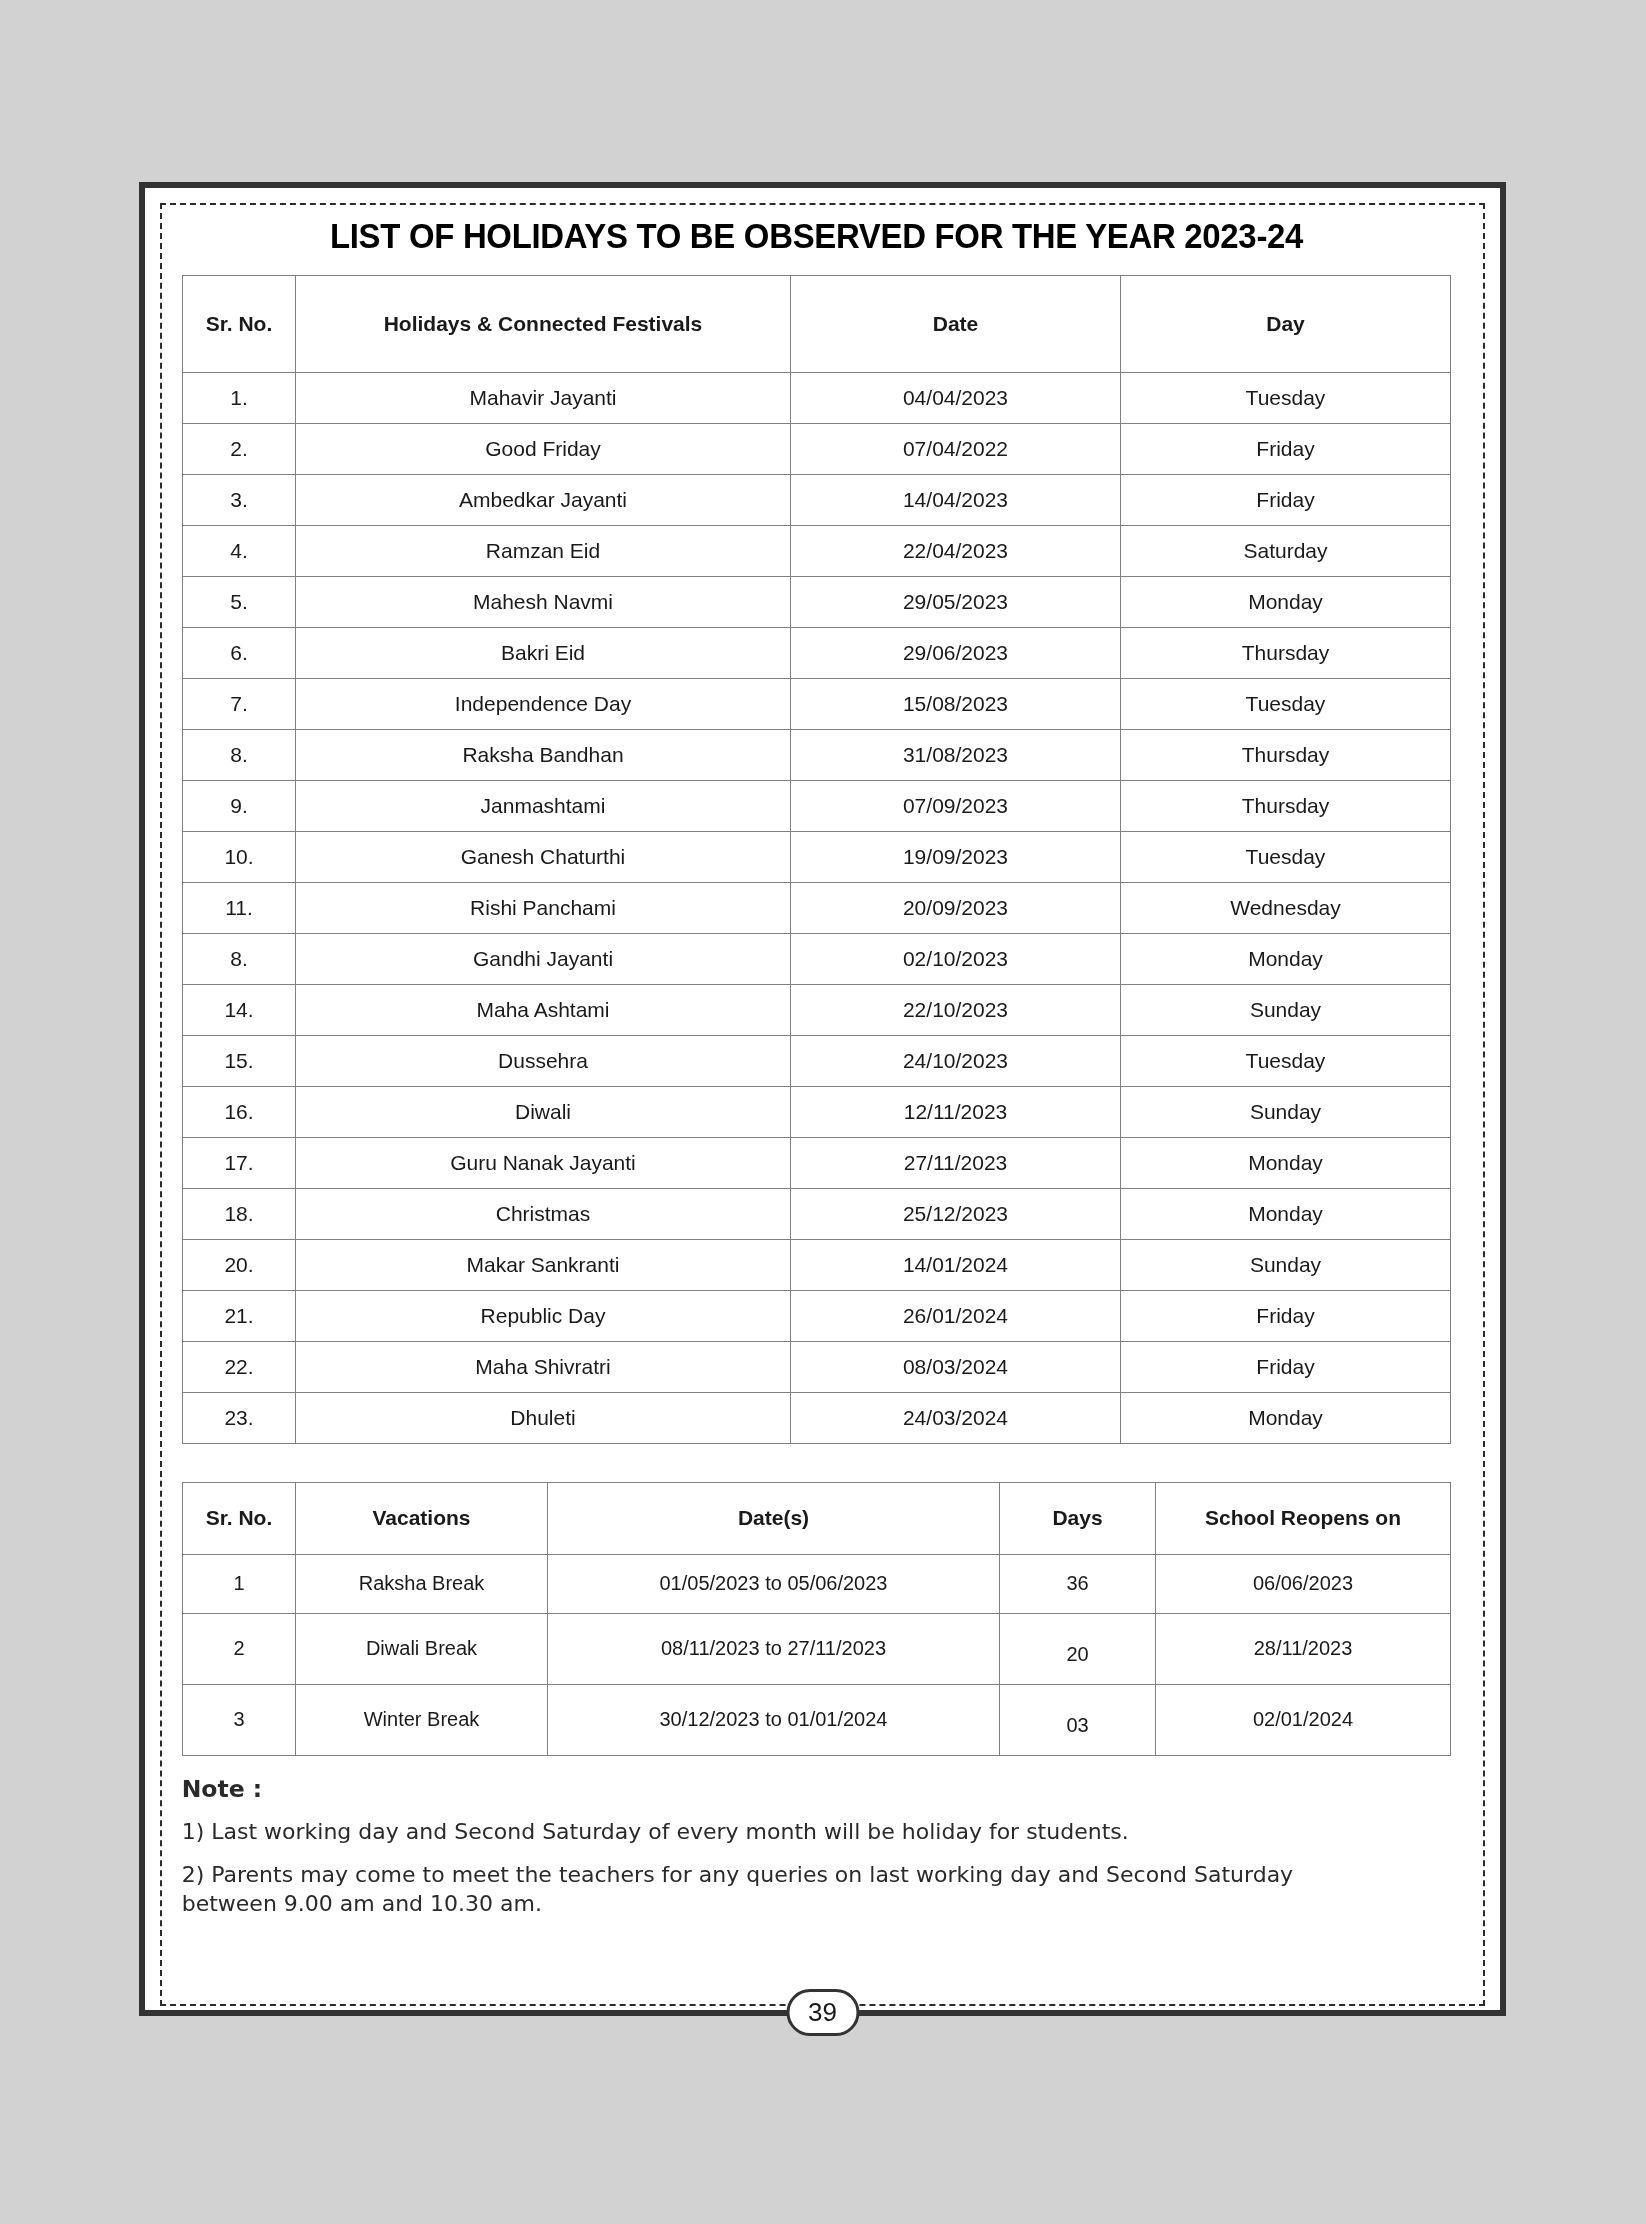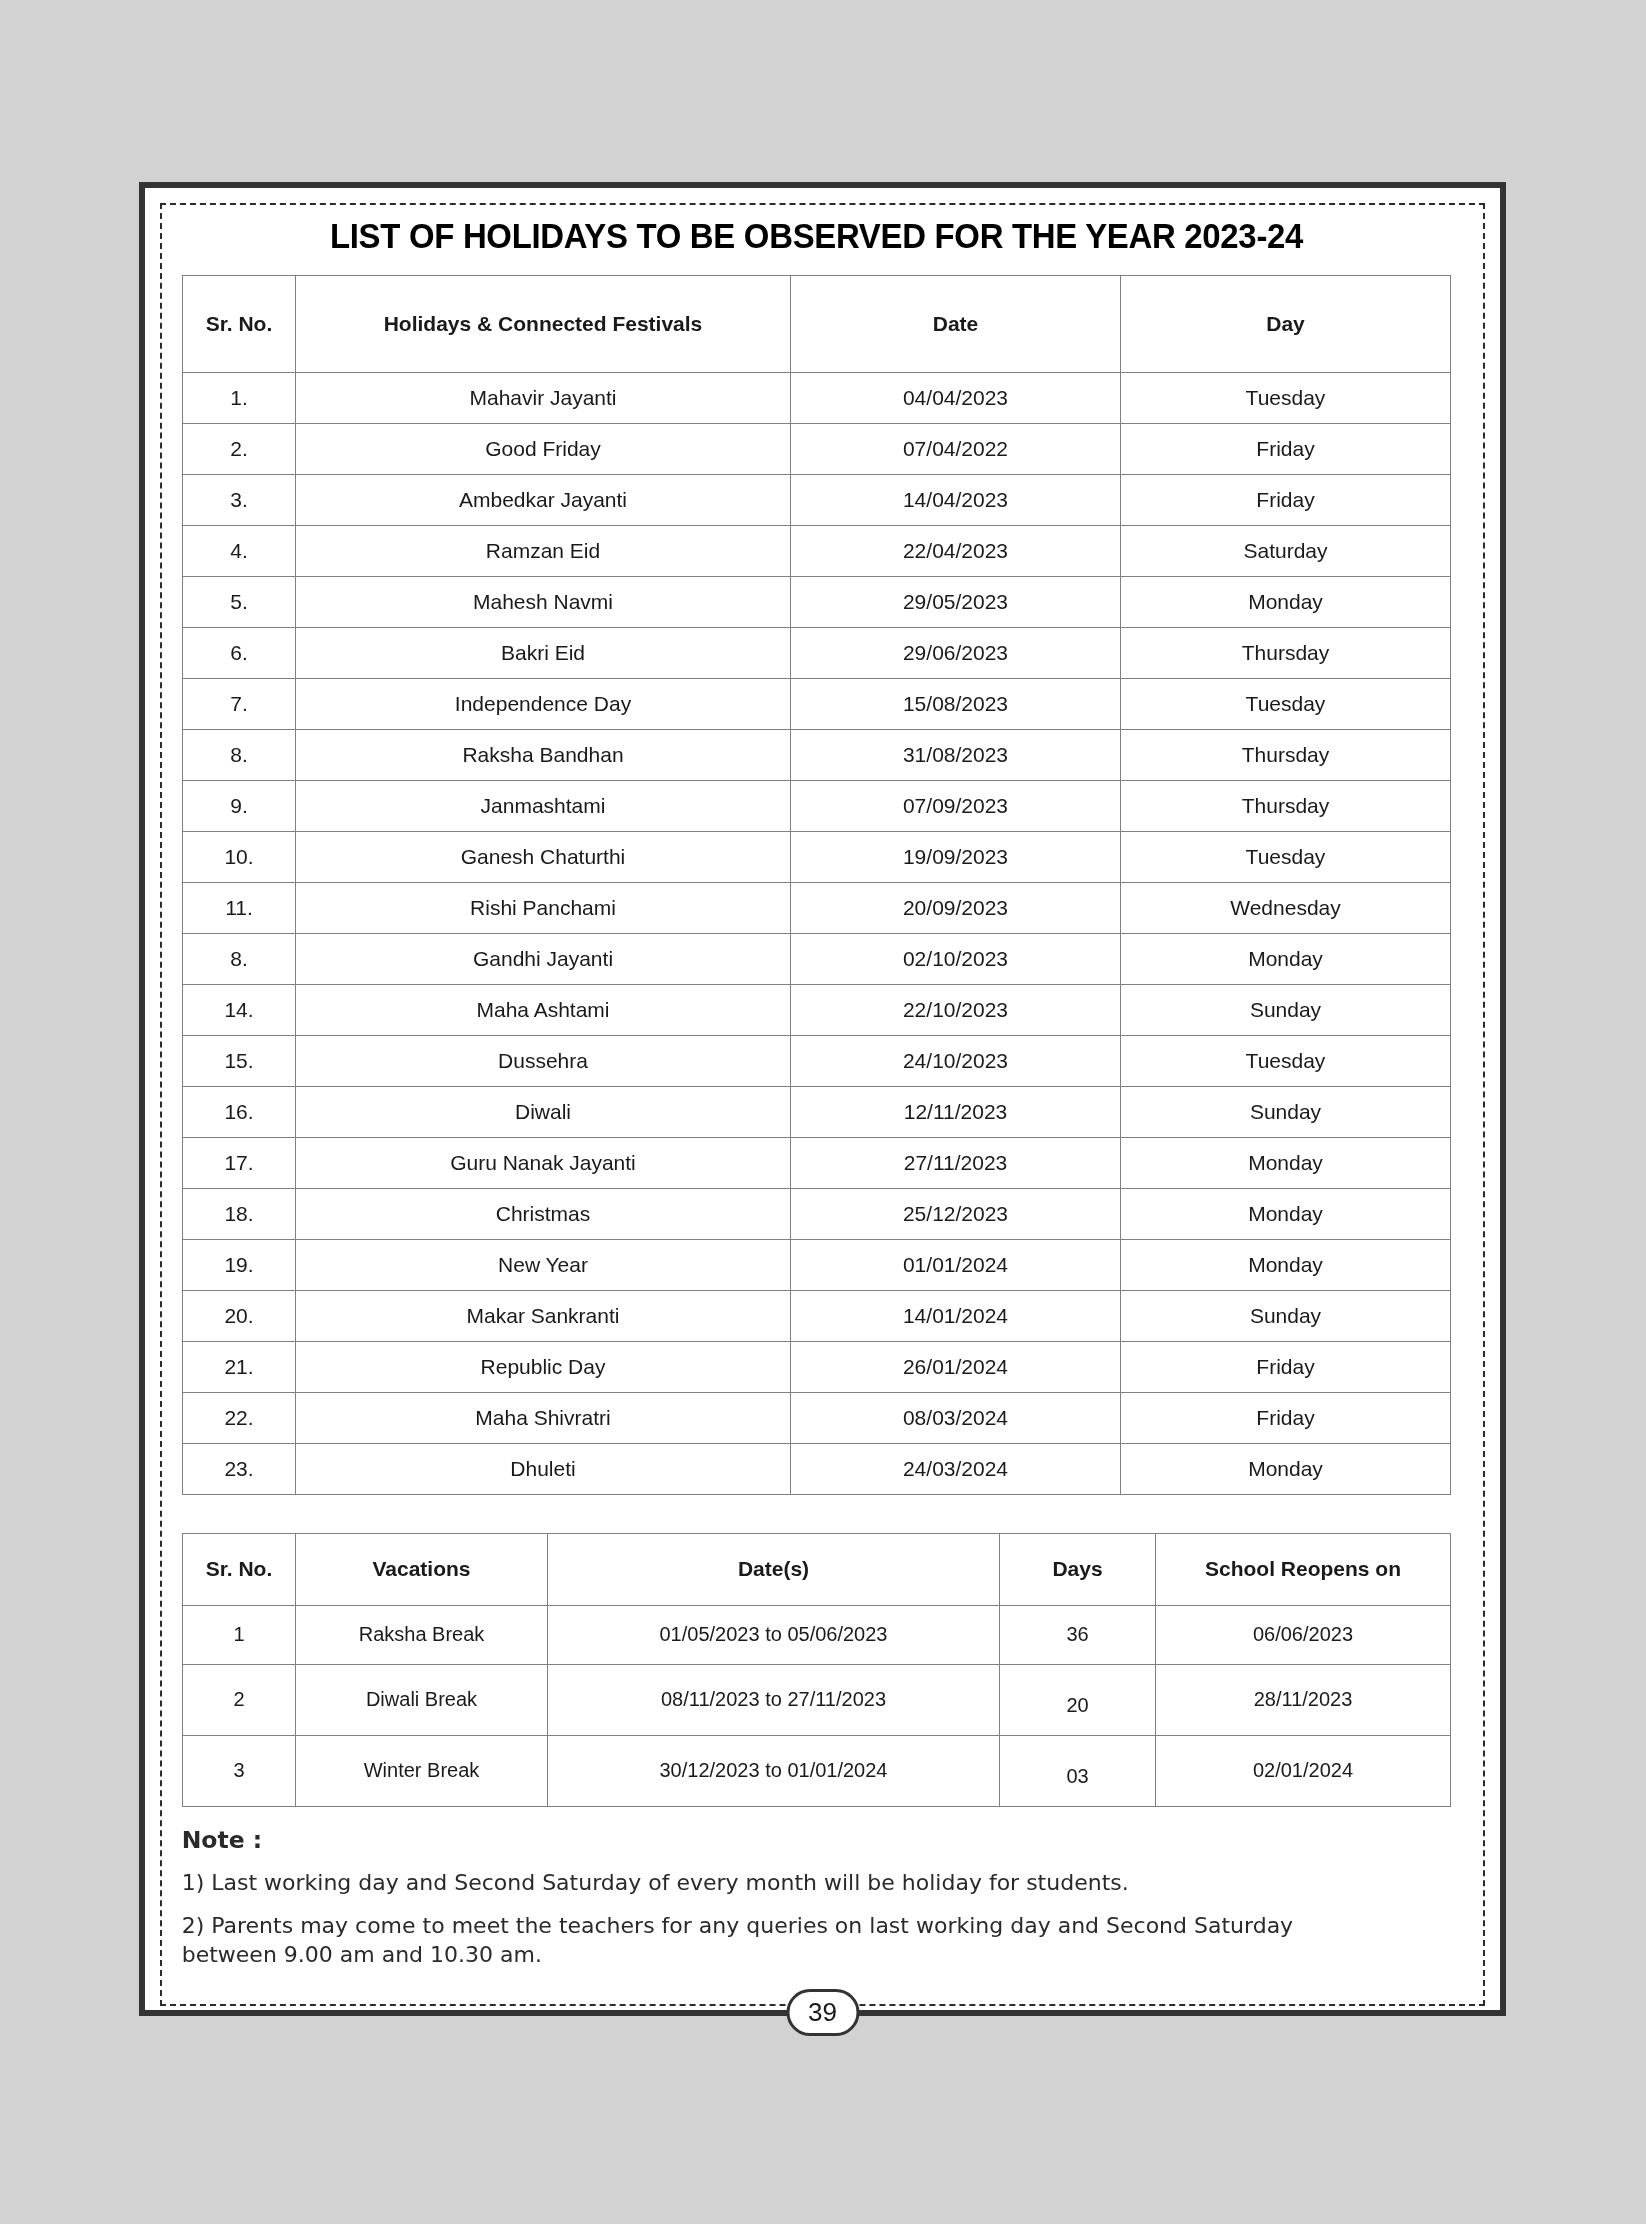--- a/index.html
+++ b/index.html
@@ -282,26 +282,20 @@
             <td>27/11/2023</td>
             <td>Monday</td>
           </tr>
           <tr>
             <td>18.</td>
             <td>Christmas</td>
             <td>25/12/2023</td>
             <td>Monday</td>
           </tr>
           <tr>
-            <td>19.</td>
-            <td>New Year</td>
-            <td>01/01/2024</td>
-            <td>Monday</td>
-          </tr>
-          <tr>
             <td>20.</td>
             <td>Makar Sankranti</td>
             <td>14/01/2024</td>
             <td>Sunday</td>
           </tr>
           <tr>
             <td>21.</td>
             <td>Republic Day</td>
             <td>26/01/2024</td>
             <td>Friday</td>

